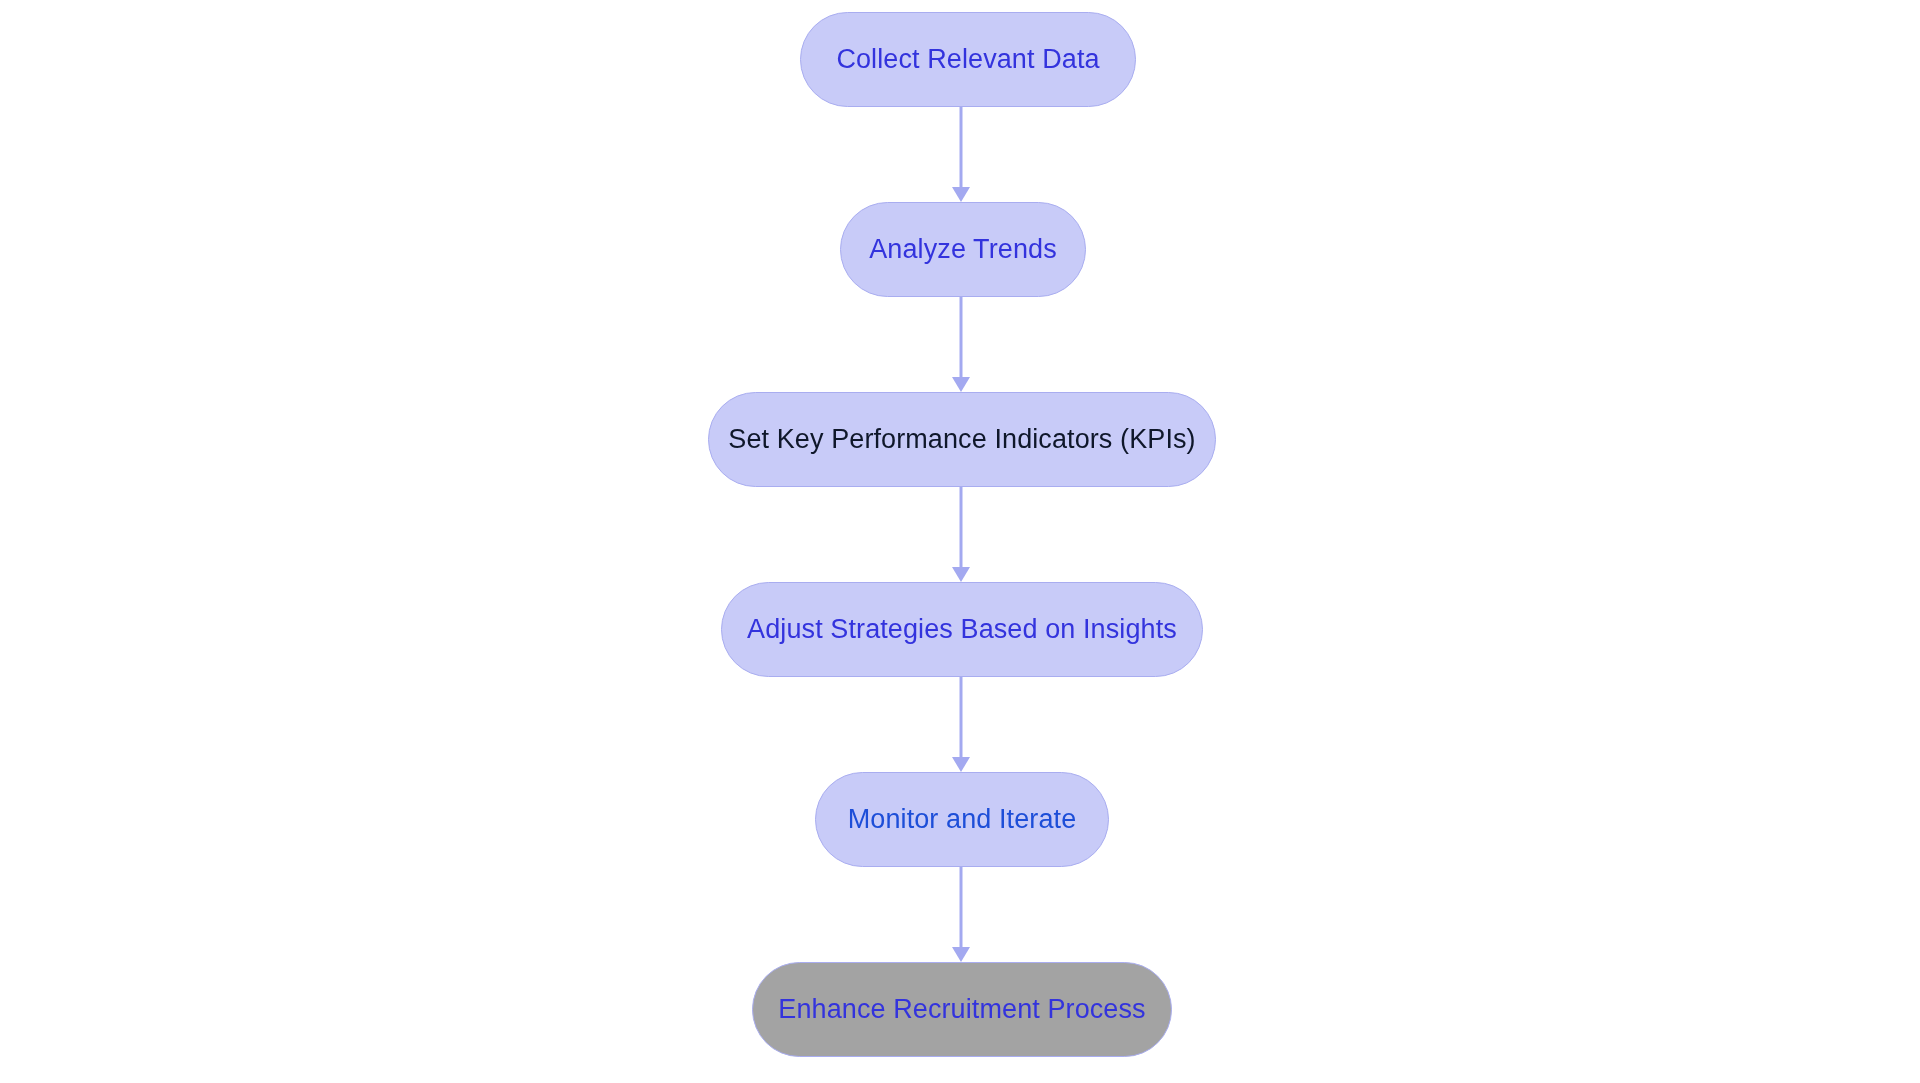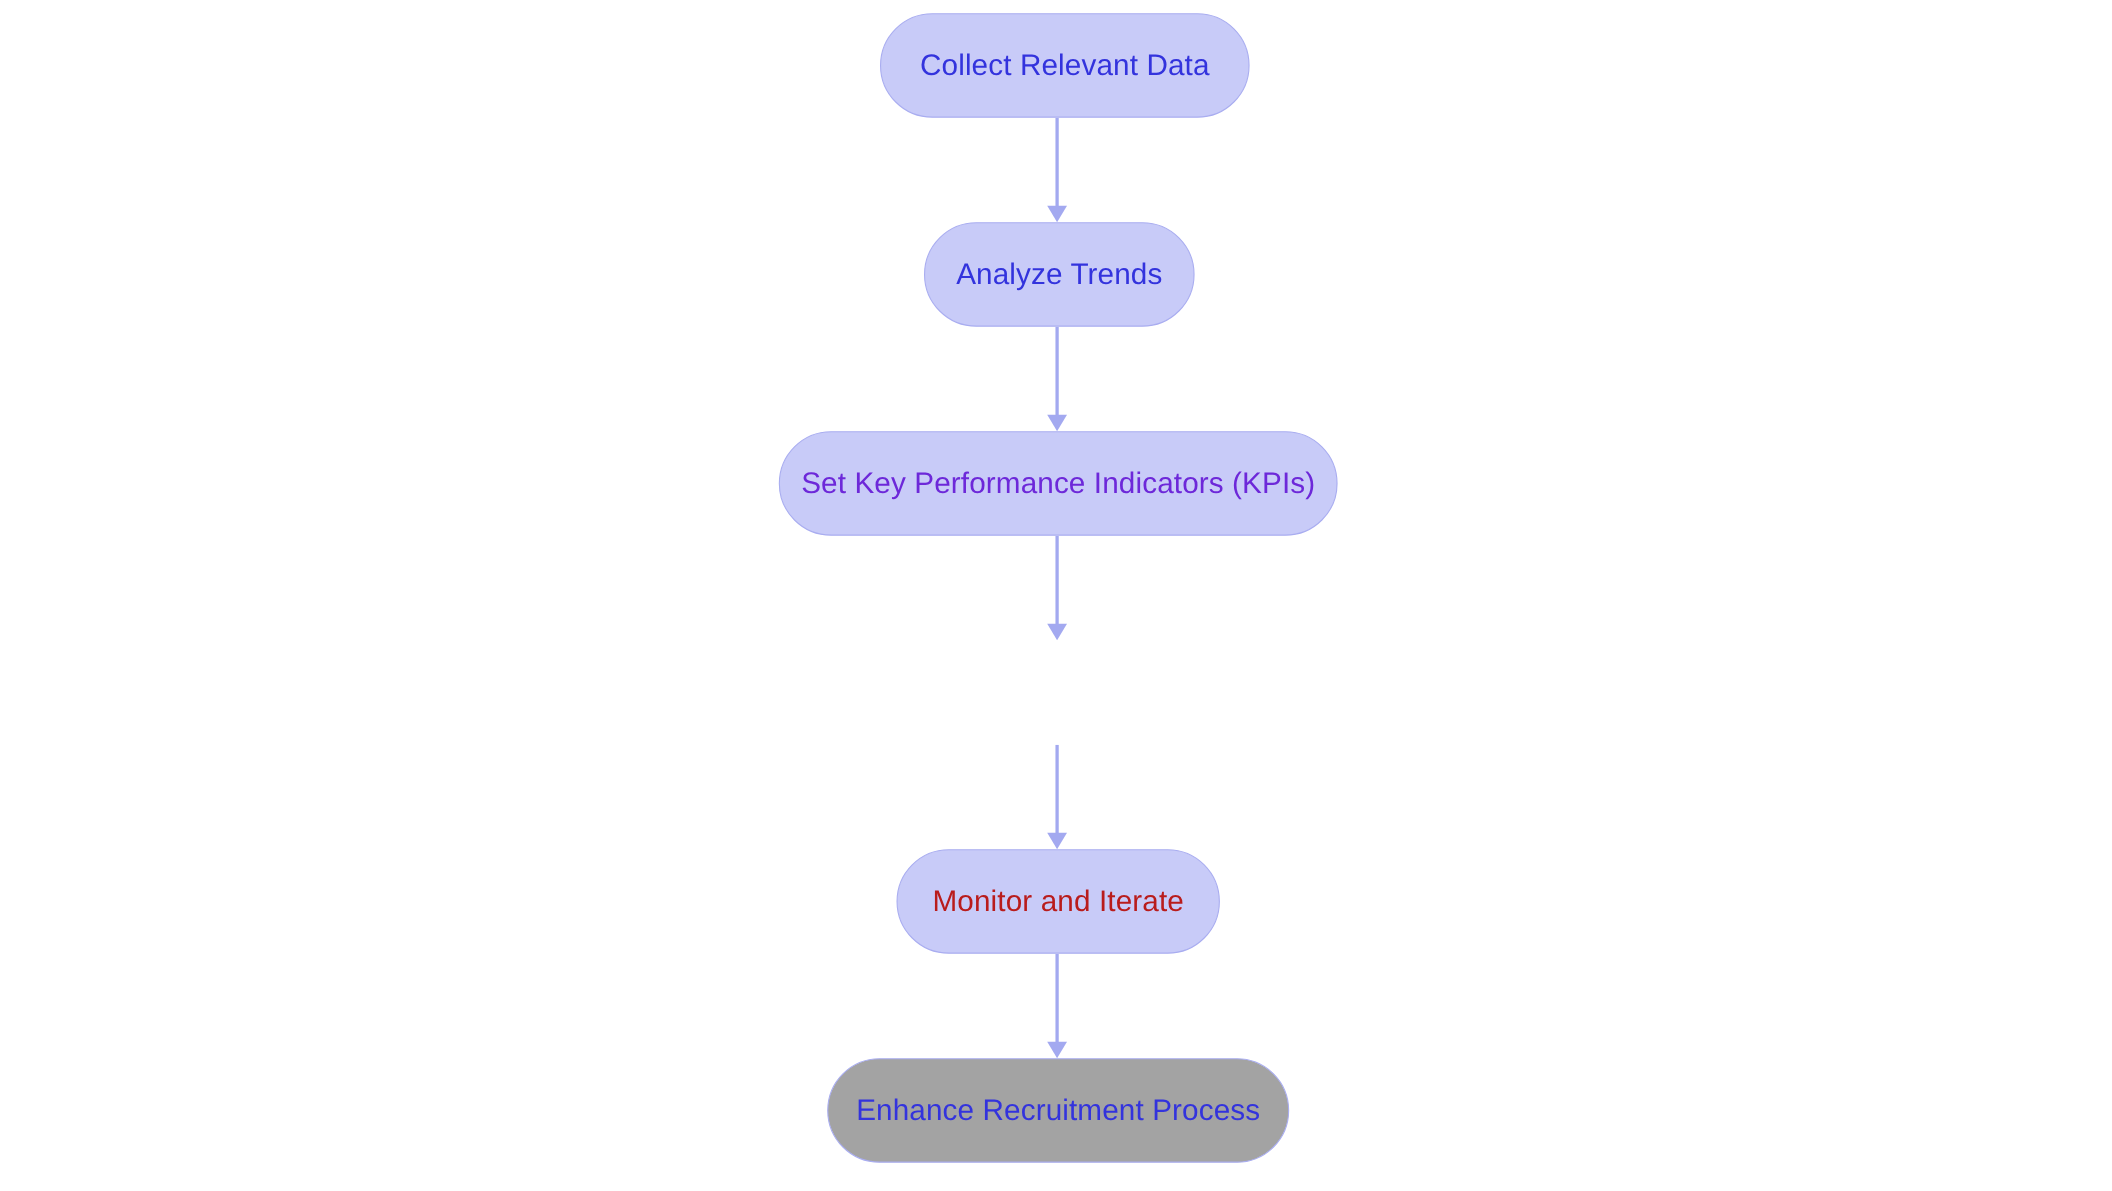--- a/index.html
+++ b/index.html
@@ -86,25 +86,28 @@
 
   <div class="node" style="left: 840px; top: 202px; width: 246px; background: rgb(200, 203, 248); border-color: rgb(169, 173, 240);">
     <span class="node-label" style="color: rgb(51, 51, 221);">Analyze Trends</span>
   </div>
 
   <div class="node" style="left: 800px; top: 12px; width: 336px; background: rgb(200, 203, 248); border-color: rgb(169, 173, 240);">
     <span class="node-label" style="color: rgb(51, 51, 221);">Collect Relevant Data</span>
   </div>
 
   <div class="node" style="left: 708px; top: 392px; width: 508px; background: rgb(200, 203, 248); border-color: rgb(169, 173, 240);">
-    <span class="node-label" style="color: #6d28d9;">Set Key Performance Indicators (KPIs)</span>
+    <span class="node-label" style="color: #0f172a;">Set Key Performance Indicators (KPIs)</span>
   </div>
 
+  <div class="node" style="left: 721px; top: 582px; width: 482px; background: rgb(200, 203, 248); border-color: rgb(169, 173, 240);">
+    <span class="node-label" style="color: rgb(51, 51, 221);">Adjust Strategies Based on Insights</span>
+  </div>
 
   <div class="node" style="left: 815px; top: 772px; width: 294px; background: rgb(200, 203, 248); border-color: rgb(169, 173, 240);">
-    <span class="node-label" style="color: #b91c1c;">Monitor and Iterate</span>
+    <span class="node-label" style="color: #1d4ed8;">Monitor and Iterate</span>
   </div>
 
   <div class="node" style="left: 752px; top: 962px; width: 420px; background: #a3a3a3; border-color: rgb(169, 173, 240);">
     <span class="node-label" style="color: rgb(51, 51, 221);">Enhance Recruitment Process</span>
   </div>
 
 </div>
 
 </body></html>

